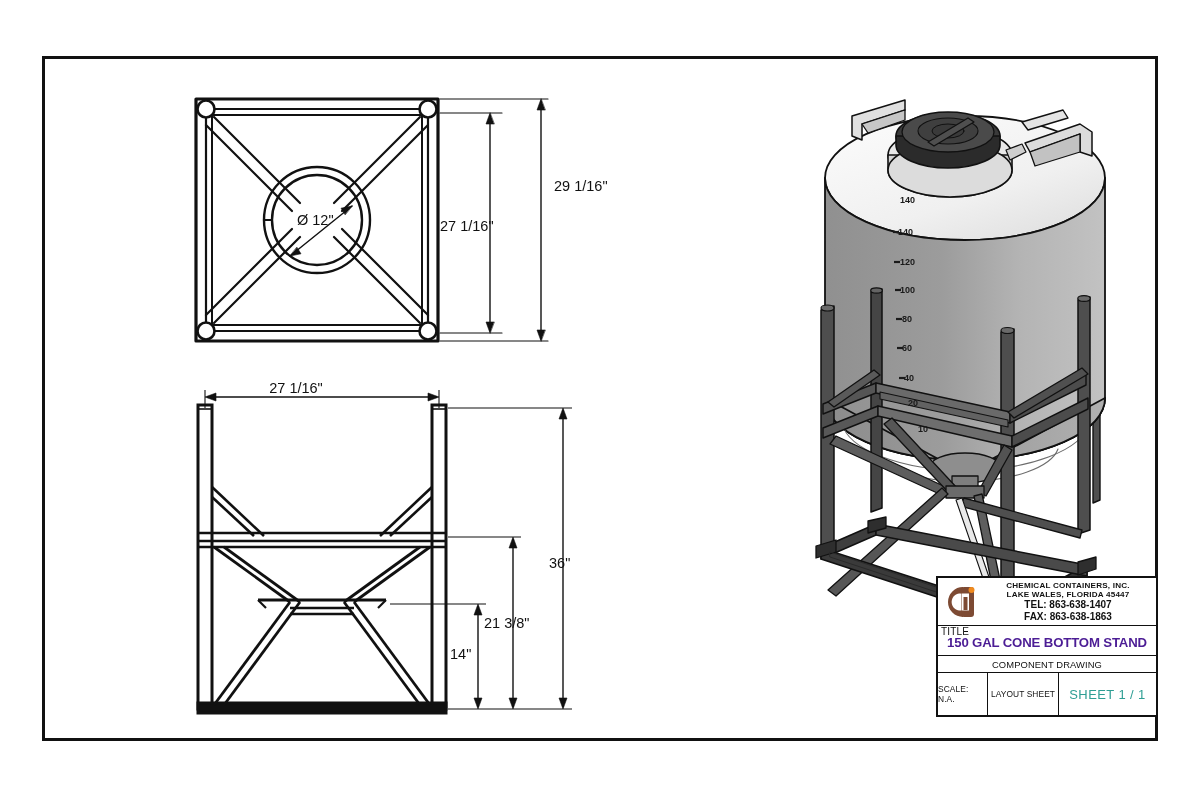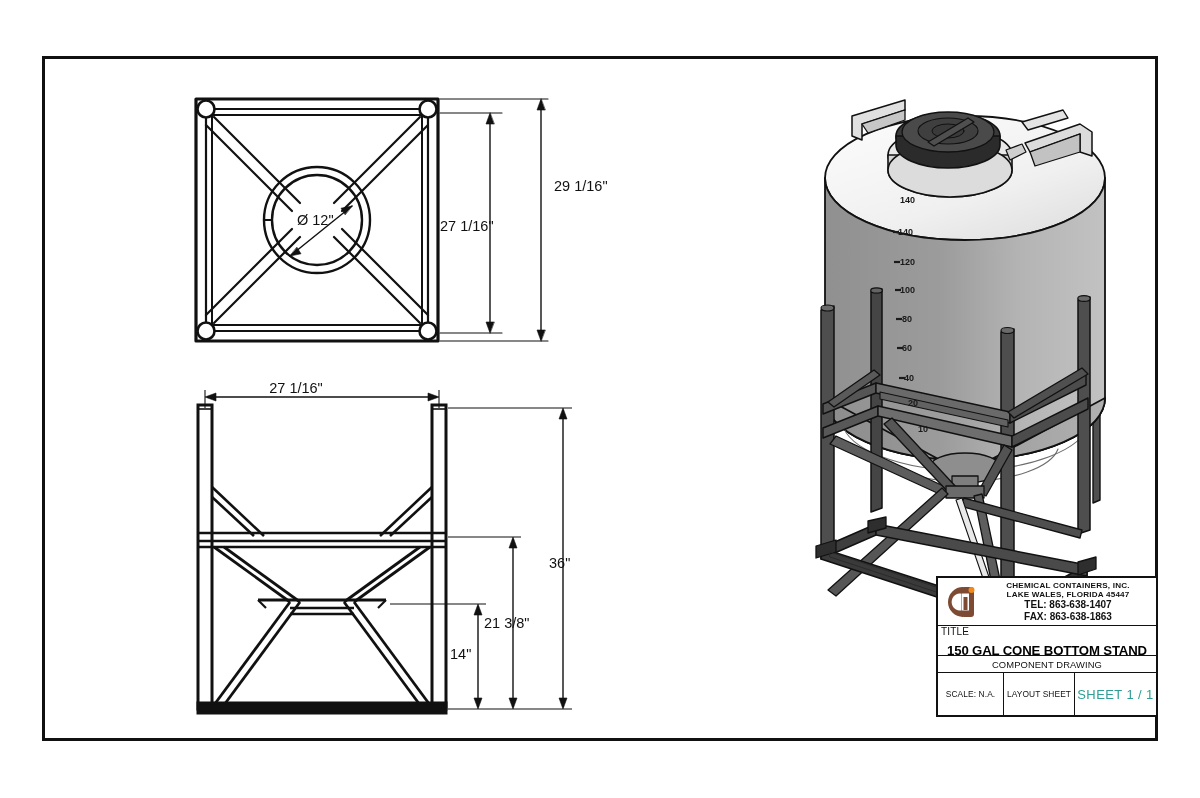--- a/index.html
+++ b/index.html
@@ -106,24 +106,23 @@
     font-size: 10px;
     color: #111;
     letter-spacing: .2px;
   }
   .tb-title-value {
     position: absolute;
     left: 0; right: 0; top: 9px;
     text-align: center;
     font-size: 13.2px;
     font-weight: bold;
-    color: #000000;
+    color: #4c1d95;
     letter-spacing: -0.15px;
     white-space: nowrap;
-    margin-top: 8px;
   }
 
   .tb-dwg {
     height: 27px;
     border-bottom: 1.6px solid #111;
     display: flex;
     box-sizing: border-box;
   }
   .tb-size {
     width: 26px;
@@ -183,21 +182,21 @@
     color: #111;
     letter-spacing: .1px;
   }
 
   .tb-footer {
     flex: 1;
     display: flex;
     box-sizing: border-box;
   }
   .tb-scale {
-    width: 66px;
+    width: 50px;
     border-right: 1.6px solid #111;
     display: flex; align-items: center; justify-content: center;
     box-sizing: border-box;
     font-size: 8.4px; color: #111; letter-spacing:.1px;
   }
   .tb-layout {
     width: 71px;
     border-right: 1.6px solid #111;
     display: flex; align-items: center; justify-content: center;
     box-sizing: border-box;

